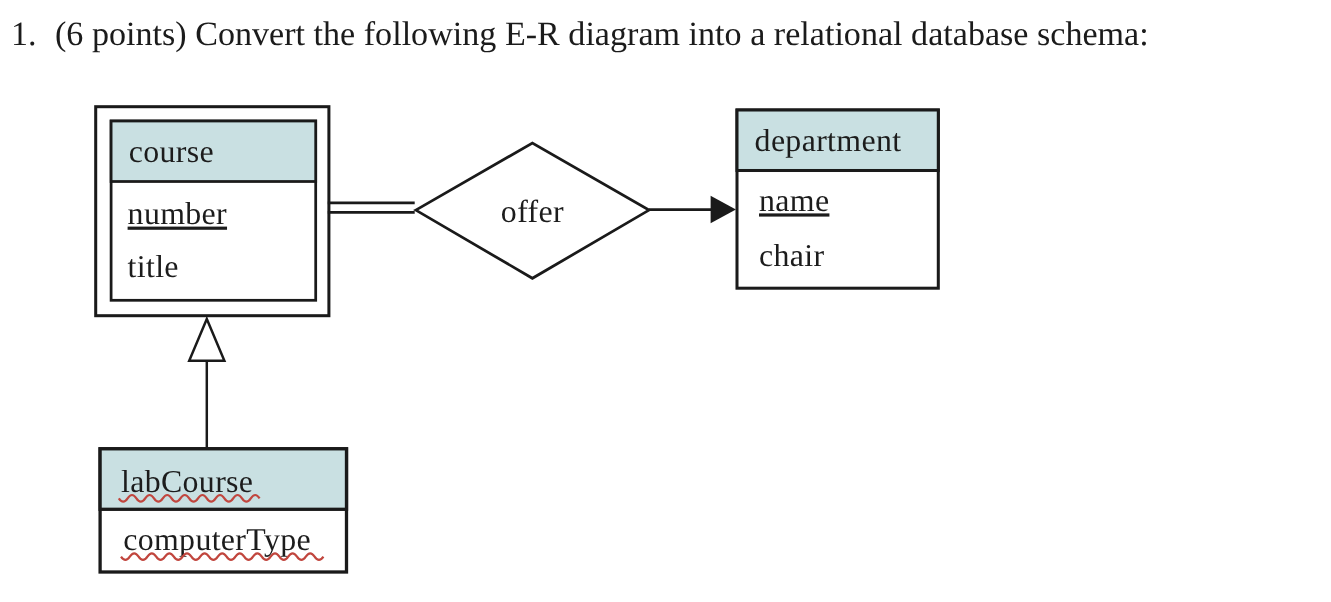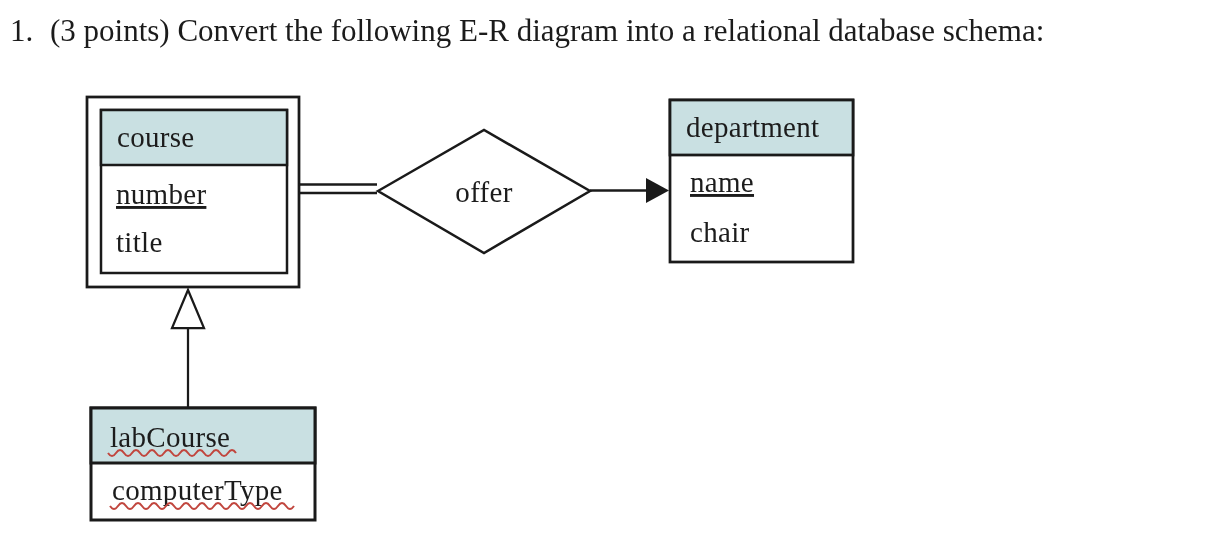--- a/index.html
+++ b/index.html
@@ -61,21 +61,21 @@
     fill: none;
   }
 </style>
 </head>
 <body>
 
 <div class="canvas">
 
   <div class="question-line">
     <span class="question-number">1.</span>
-    <span>(3 points) Convert the following E-R diagram into a relational database schema:</span>
+    <span>(6 points) Convert the following E-R diagram into a relational database schema:</span>
   </div>
 
   <svg class="er-svg" width="1210" height="547" viewBox="0 0 1210 547">
 
     <g>
       <rect class="shape" x="87" y="97" width="212" height="190" stroke-width="2.75"></rect>
       <rect class="shape" x="101" y="110" width="186" height="163" stroke-width="2.5"></rect>
       <rect class="header-fill" x="101" y="110" width="186" height="55" stroke-width="2.5"></rect>
       <text x="117" y="147">course</text>
       <text class="key" x="116" y="204">number</text>

